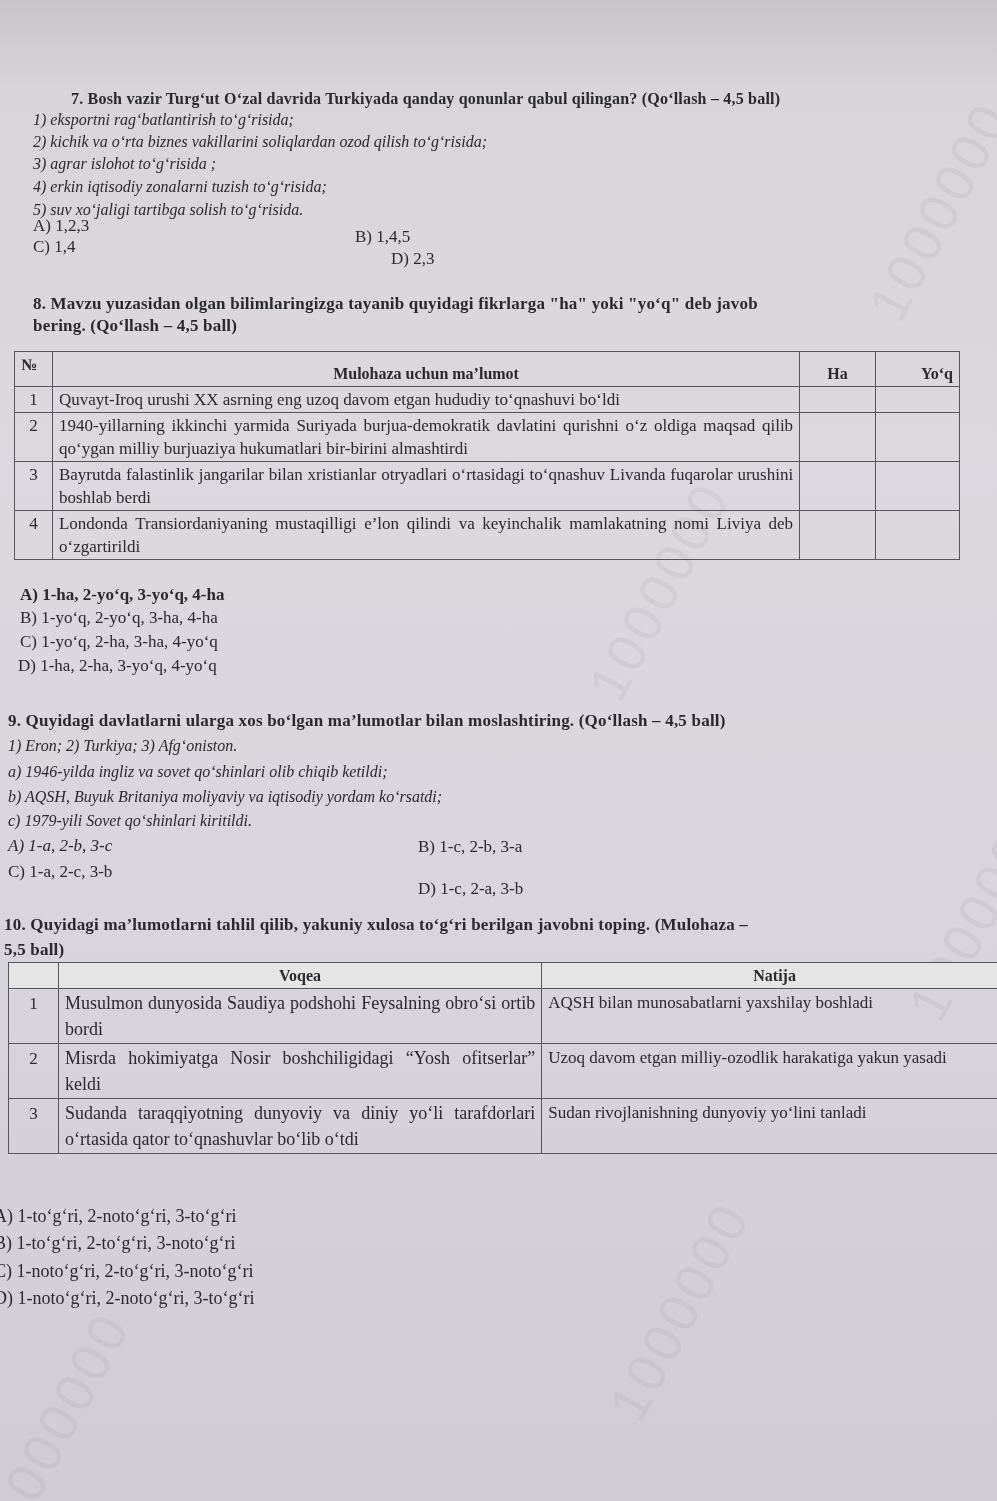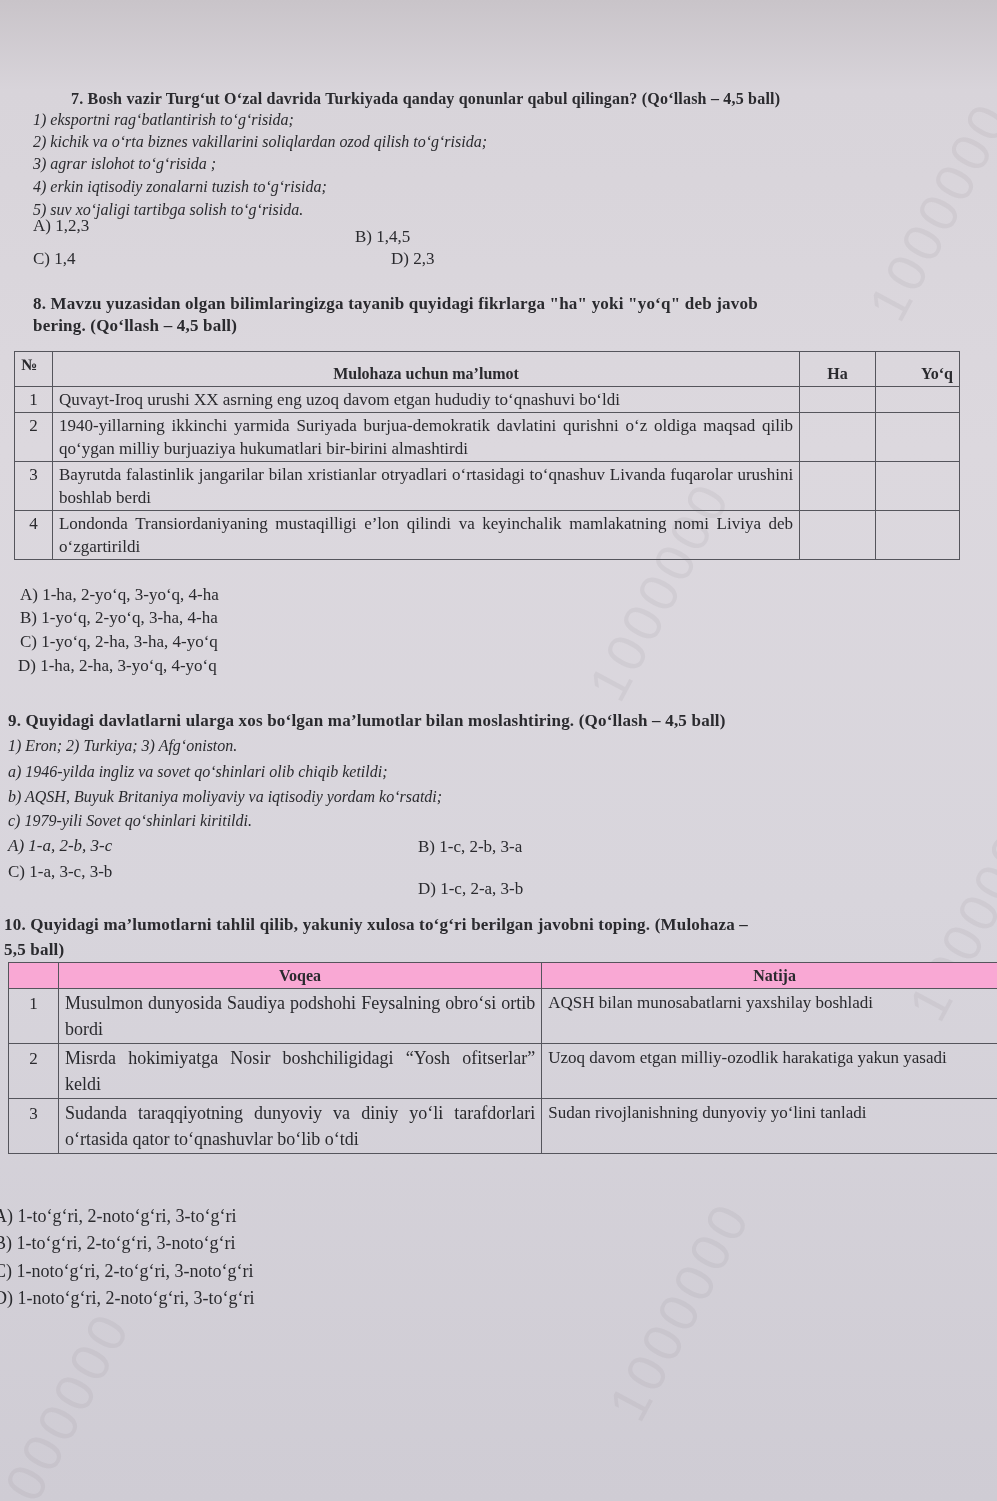--- a/index.html
+++ b/index.html
@@ -16,41 +16,41 @@
   }
   .block { position: absolute; left: 0; width: 997px; }
   .q-title { font-weight: bold; font-size: 17px; line-height: 21px; letter-spacing: 0.2px; }
   .it { font-style: italic; font-size: 16px; line-height: 21.5px; }
   .opt { font-size: 17px; line-height: 22px; }
   table { border-collapse: collapse; position: absolute; }
   td, th { border: 1.3px solid #55555c; padding: 1px 6px; vertical-align: top; font-size: 17px; line-height: 23px; font-weight: normal; }
   td.num { text-align: center; padding: 1px 2px; }
   td.just { text-align: justify; text-align-last: left; }
   th { text-align: center; font-weight: bold; font-size: 16px; }
-  .hdr-gray th { background: #f9a8d4; }
+  .hdr-gray th { background: #e5e5e5; }
 </style>
 </head>
 <body>
 
 <div class="watermark" style="left:540px;top:560px;">1000000</div>
 <div class="watermark" style="left:560px;top:1280px;">1000000</div>
 <div class="watermark" style="left:860px;top:880px;">1000000</div>
 <div class="watermark" style="left:-60px;top:1390px;">1000000</div>
 <div class="watermark" style="left:820px;top:180px;">1000000</div>
 
 <section>
   <div class="block q-title" style="left:36px;top:88px;width:960px;white-space:nowrap;font-size:16px;margin-left:35px;">7. Bosh vazir Turg‘ut O‘zal davrida Turkiyada qanday qonunlar qabul qilingan? (Qo‘llash – 4,5 ball)</div>
   <div class="block it" style="left:33px;top:109px;">1) eksportni rag‘batlantirish to‘g‘risida;</div>
   <div class="block it" style="left:33px;top:131px;">2) kichik va o‘rta biznes vakillarini soliqlardan ozod qilish to‘g‘risida;</div>
   <div class="block it" style="left:33px;top:153px;">3) agrar islohot to‘g‘risida ;</div>
   <div class="block it" style="left:33px;top:176px;">4) erkin iqtisodiy zonalarni tuzish to‘g‘risida;</div>
   <div class="block it" style="left:33px;top:199px;">5) suv xo‘jaligi tartibga solish to‘g‘risida.</div>
   <div class="block opt" style="left:33px;top:215px;width:200px;">A) 1,2,3</div>
   <div class="block opt" style="left:355px;top:226px;width:200px;">B) 1,4,5</div>
-  <div class="block opt" style="left:33px;top:248px;width:200px;">C) 1,4</div>
+  <div class="block opt" style="left:33px;top:236px;width:200px;">C) 1,4</div>
   <div class="block opt" style="left:355px;top:248px;width:200px;margin-left:36px;">D) 2,3</div>
 </section>
 
 <section>
   <div class="block q-title" style="left:33px;top:293px;width:964px;white-space:nowrap;">8. Mavzu yuzasidan olgan bilimlaringizga tayanib quyidagi fikrlarga "ha" yoki "yo‘q" deb javob</div>
   <div class="block q-title" style="left:33px;top:315px;">bering. (Qo‘llash – 4,5 ball)</div>
 
   <table style="left:14px;top:351px;width:946px;">
     <colgroup>
         <col style="width:38px">
@@ -85,35 +85,35 @@
     </tr>
     <tr>
       <td class="num">4</td>
       <td class="just">Londonda Transiordaniyaning mustaqilligi e’lon qilindi va keyinchalik mamlakatning nomi Liviya deb o‘zgartirildi</td>
       <td></td>
       <td></td>
     </tr>
   </tbody>
     </table>
 
-  <div class="block opt" style="left:20px;top:584px;width:400px;">A) 1-ha, 2-yo‘q, 3-yo‘q, 4-ha</div>
+  <div class="block opt" style="left:20px;top:584px;width:400px;font-weight:bold;">A) 1-ha, 2-yo‘q, 3-yo‘q, 4-ha</div>
   <div class="block opt" style="left:20px;top:607px;width:400px;">B) 1-yo‘q, 2-yo‘q, 3-ha, 4-ha</div>
   <div class="block opt" style="left:20px;top:631px;width:400px;">C) 1-yo‘q, 2-ha, 3-ha, 4-yo‘q</div>
   <div class="block opt" style="left:18px;top:655px;width:400px;">D) 1-ha, 2-ha, 3-yo‘q, 4-yo‘q</div>
 </section>
 
 <section>
   <div class="block q-title" style="left:8px;top:710px;width:990px;white-space:nowrap;">9. Quyidagi davlatlarni ularga xos bo‘lgan ma’lumotlar bilan moslashtiring. (Qo‘llash – 4,5 ball)</div>
   <div class="block it" style="left:8px;top:735px;">1) Eron; 2) Turkiya; 3) Afg‘oniston.</div>
   <div class="block it" style="left:8px;top:761px;">a) 1946-yilda ingliz va sovet qo‘shinlari olib chiqib ketildi;</div>
   <div class="block it" style="left:8px;top:786px;">b) AQSH, Buyuk Britaniya moliyaviy va iqtisodiy yordam ko‘rsatdi;</div>
   <div class="block it" style="left:8px;top:810px;">c) 1979-yili Sovet qo‘shinlari kiritildi.</div>
   <div class="block opt" style="left:8px;top:835px;width:300px;font-style:italic;">A) 1-a, 2-b, 3-c</div>
   <div class="block opt" style="left:418px;top:836px;width:300px;">B) 1-c, 2-b, 3-a</div>
-  <div class="block opt" style="left:8px;top:861px;width:300px;">C) 1-a, 3-c, 3-b</div>
+  <div class="block opt" style="left:8px;top:861px;width:300px;">C) 1-a, 2-c, 3-b</div>
   <div class="block opt" style="left:418px;top:861px;width:300px;margin-top:17px;">D) 1-c, 2-a, 3-b</div>
 </section>
 
 <section>
   <div class="block q-title" style="left:4px;top:914px;width:993px;white-space:nowrap;">10. Quyidagi ma’lumotlarni tahlil qilib, yakuniy xulosa to‘g‘ri berilgan javobni toping. (Mulohaza –</div>
   <div class="block q-title" style="left:4px;top:939px;">5,5 ball)</div>
 
   <table style="left:8px;top:962px;width:1000px;">
     <colgroup>
         <col style="width:50px">

